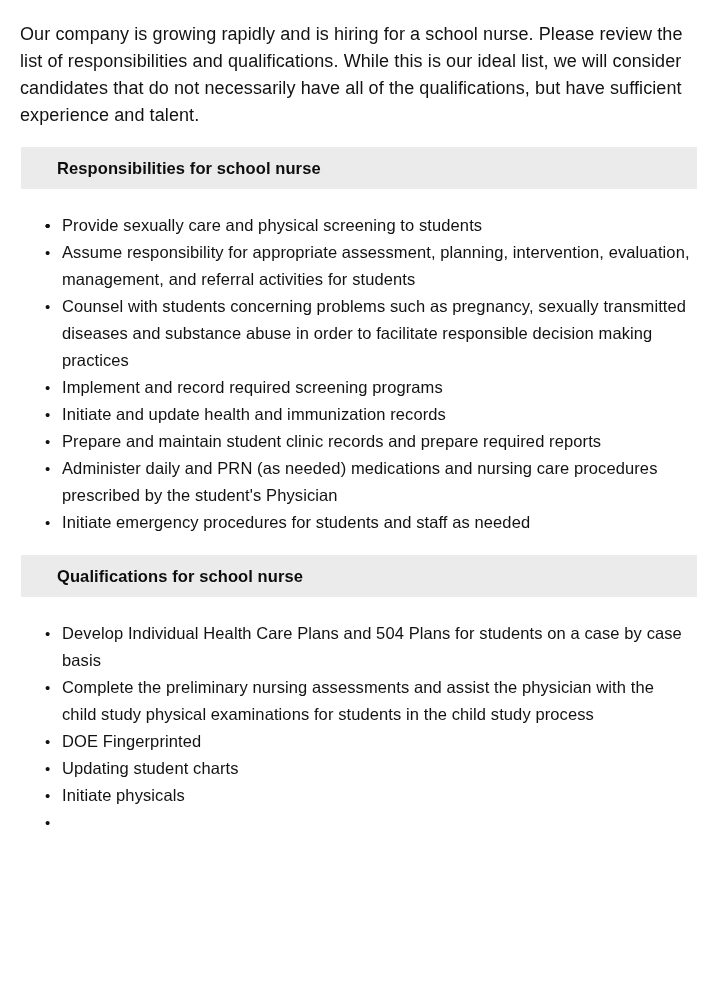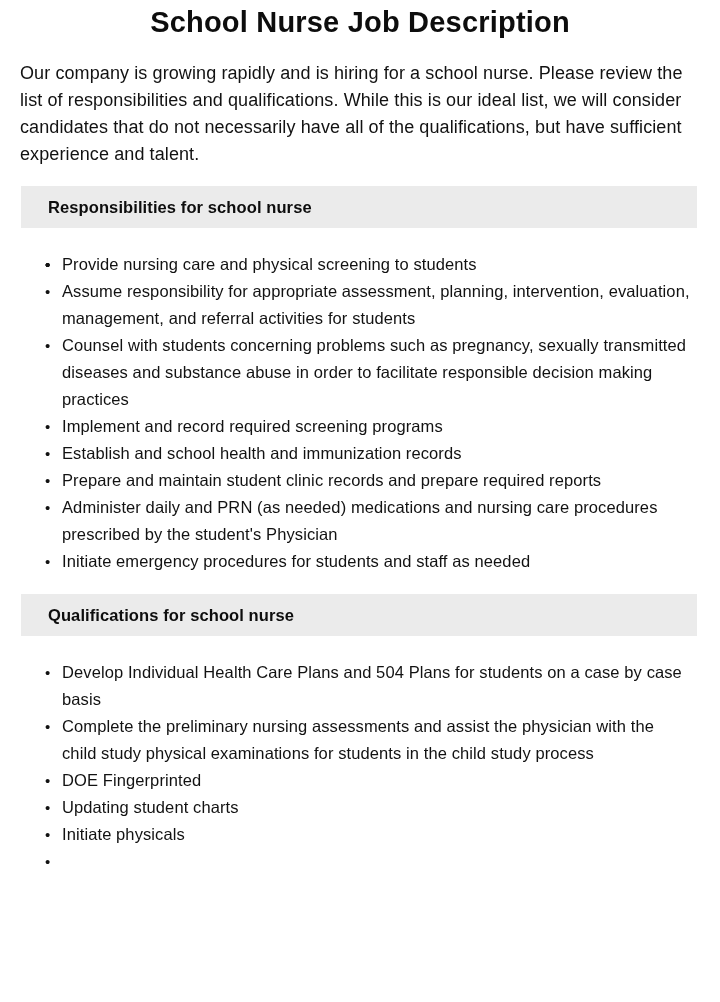--- a/index.html
+++ b/index.html
@@ -31,21 +31,21 @@
     font-size: 18px;
     line-height: 27px;
     letter-spacing: 0.1px;
   }
   .section-bar {
     margin: 18px 23px 0 21px;
     height: 42px;
     background: #ebebeb;
     display: flex;
     align-items: center;
-    padding-left: 27px;
+    padding-left: 36px;
   }
   .section-bar h2 {
     font-size: 16.5px;
     font-weight: 700;
     letter-spacing: 0.1px;
     color: #0d0d0d;
   }
   ul.bullet-list {
     list-style: none;
     margin: 23px 0 19px 0;
@@ -64,36 +64,35 @@
     font-size: 15px;
     line-height: 27px;
     color: #121212;
   }
 </style>
 </head>
 <body>
 
 <div class="page">
 
-  <h1 class="doc-title">School Nurse Job Description</h1>
 
   <p class="intro">Our company is growing rapidly and is hiring for a school nurse. Please review the list of responsibilities and qualifications. While this is our ideal list, we will consider candidates that do not necessarily have all of the qualifications, but have sufficient experience and talent.</p>
 
   <div class="section-bar">
     <h2>Responsibilities for school nurse</h2>
   </div>
 
   <ul class="bullet-list">
       <li><span class="bullet">•</span></li>
       <li><span class="bullet">•</span></li>
-      <li><span class="bullet">•</span><span>Provide nursing care and physical screening to students</span></li>
+      <li><span class="bullet">•</span><span>Provide sexually care and physical screening to students</span></li>
       <li><span class="bullet">•</span><span>Assume responsibility for appropriate assessment, planning, intervention, evaluation, management, and referral activities for students</span></li>
       <li><span class="bullet">•</span><span>Counsel with students concerning problems such as pregnancy, sexually transmitted diseases and substance abuse in order to facilitate responsible decision making practices</span></li>
       <li><span class="bullet">•</span><span>Implement and record required screening programs</span></li>
-      <li><span class="bullet">•</span><span>Establish and school health and immunization records</span></li>
+      <li><span class="bullet">•</span><span>Initiate and update health and immunization records</span></li>
       <li><span class="bullet">•</span><span>Prepare and maintain student clinic records and prepare required reports</span></li>
       <li><span class="bullet">•</span><span>Administer daily and PRN (as needed) medications and nursing care procedures prescribed by the student's Physician</span></li>
       <li><span class="bullet">•</span><span>Initiate emergency procedures for students and staff as needed</span></li>
     </ul>
 
   <div class="section-bar">
     <h2>Qualifications for school nurse</h2>
   </div>
 
   <ul class="bullet-list">

